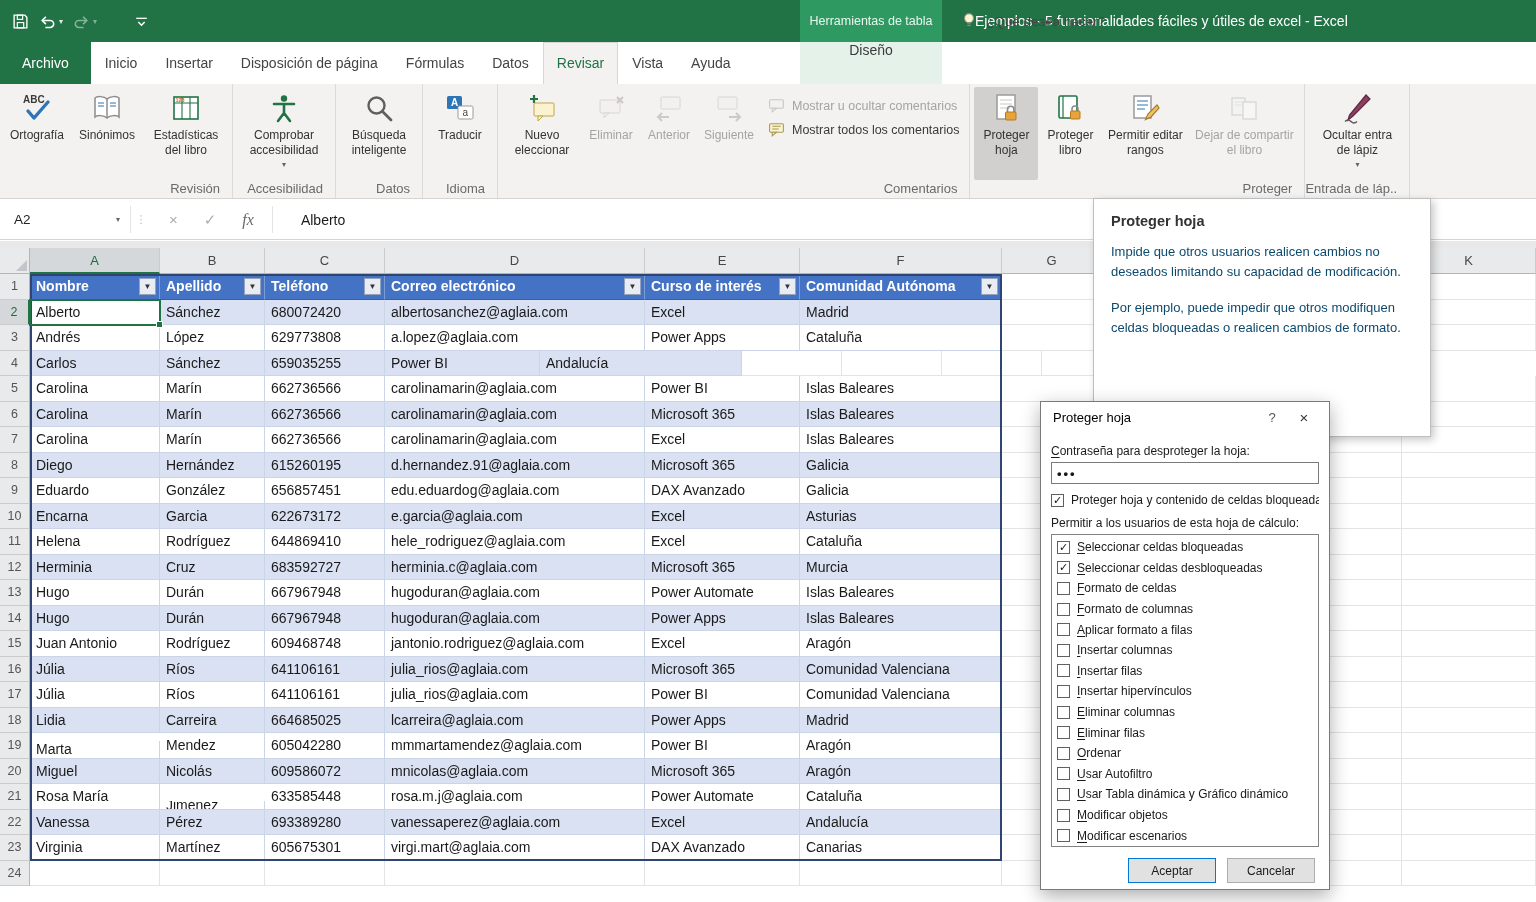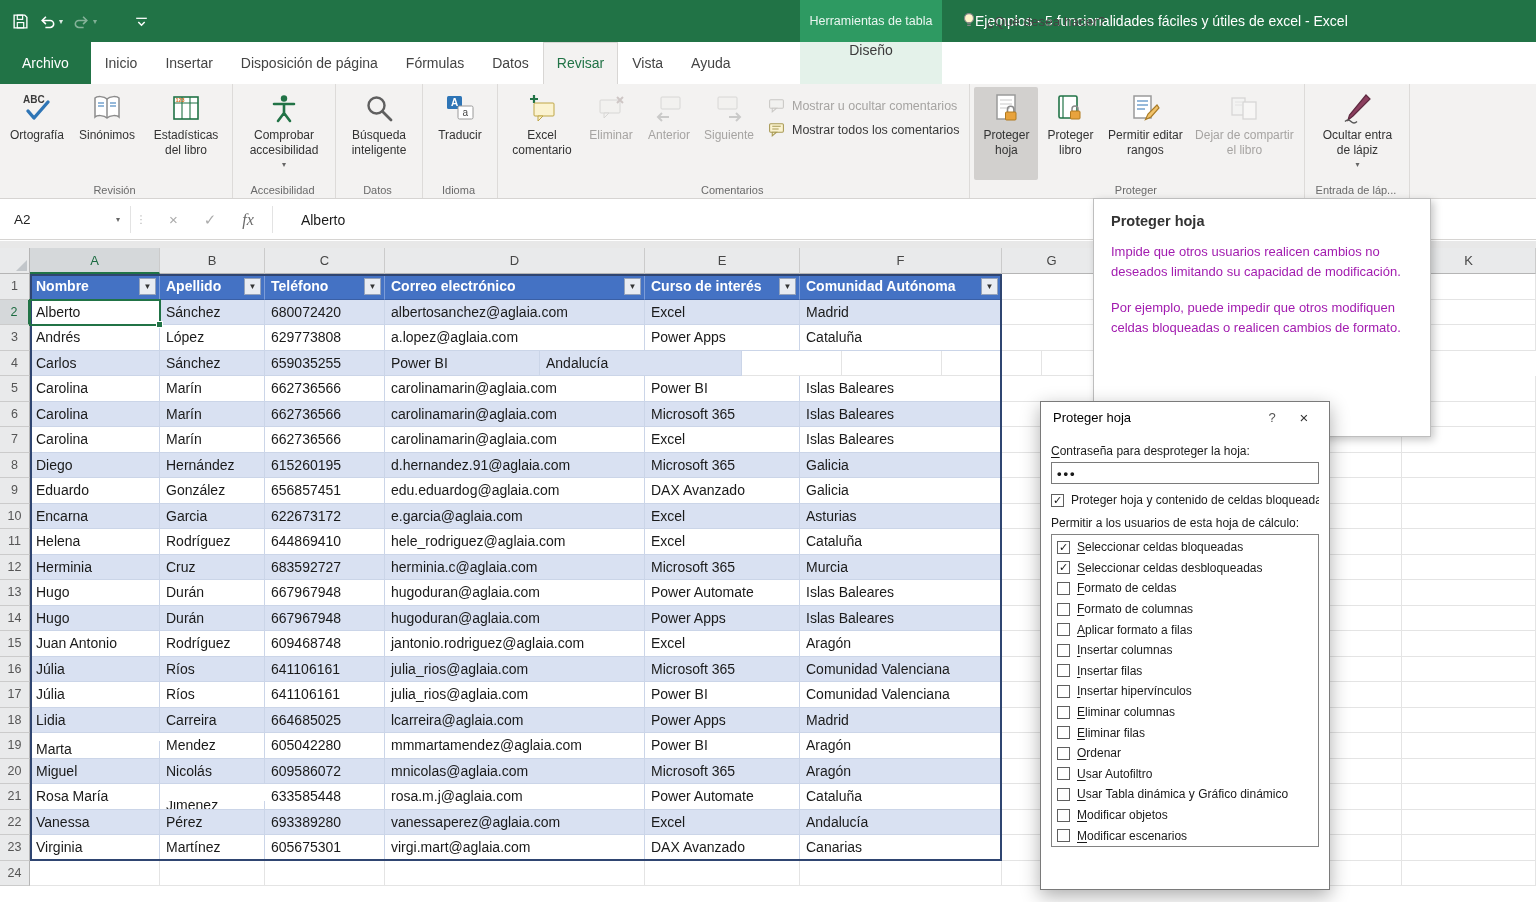--- a/index.html
+++ b/index.html
@@ -23,21 +23,21 @@
 .tab{position:relative;z-index:1;display:flex;align-items:center;padding:0 14px;font-size:14px;color:#444;white-space:nowrap}
 .tab.file{background:#217346;color:#fff;padding:0 22px}
 .tab.active{color:#217346;background:#F3F2F1;box-shadow:inset 1px 0 #D8D6D4,inset -1px 0 #D8D6D4,inset 0 1px #D8D6D4}
 .tab.contextual{position:absolute;left:800px;top:0;width:142px;justify-content:center;color:#3b3b3b}
 .tellme{position:absolute;left:960px;top:0;height:42px;display:flex;align-items:center;gap:8px;font-size:13.5px;color:#444;z-index:1}
 .tellme svg{width:18px;height:18px}
 
 
 .ribbon{position:absolute;left:0;top:84px;width:100%;height:115px;background:#F3F2F1;border-bottom:1px solid #D6D4D2;display:flex;overflow:hidden}
 .rgroup{position:relative;display:flex;align-items:flex-start;padding:3px 4px 17px 4px;border-right:1px solid #DDDBD9;flex:none}
-.rgroup-label{position:absolute;left:0;right:3px;bottom:2px;text-align:center;font-size:11px;color:#6a6a6a;white-space:nowrap;overflow:hidden}
+.rgroup-label{position:absolute;left:0;right:12px;bottom:2px;text-align:right;font-size:13px;color:#6a6a6a;white-space:nowrap;overflow:hidden}
 .bigbtn{height:93px;padding:4px 3px 0;display:flex;flex-direction:column;align-items:center;font-size:12px;color:#333;text-align:center;border-radius:2px;flex:none}
 .bigbtn .bicon{width:32px;height:32px;margin:1px 0 4px;flex:none}
 .bigbtn .bicon svg{width:100%;height:100%;display:block}
 .blabel{line-height:1.25}
 .chev{font-size:8px;color:#666;margin-top:2px}
 .bigbtn.disabled{color:#A6A4A2}
 .bigbtn.disabled .bicon{opacity:.45;filter:grayscale(.7)}
 .bigbtn.activebtn{background:#D2D0CE}
 .cstack{display:flex;flex-direction:column;gap:7px;margin:10px 6px 0 8px}
 .smallitem{display:flex;align-items:center;gap:7px;font-size:12.5px;color:#3b3b3b;white-space:nowrap}
@@ -75,21 +75,21 @@
 .cell.tcell{border-right:1px solid #CBD5E8;border-bottom:1px solid #CBD5E8}
 .cell.band{background:#D9E1F2}
 .cell.selcell{background:#fff}
 .table-outline{position:absolute;left:30px;top:26px;width:972px;height:587px;border:2px solid #2F4571;pointer-events:none}
 .sel-outline{position:absolute;left:29px;top:51px;width:132px;height:27px;border:2px solid #217346;pointer-events:none}
 .fill-handle{position:absolute;right:-4px;bottom:-4px;width:7px;height:7px;background:#217346;border:1px solid #fff}
 
 
 .screentip{position:absolute;left:1093px;top:198px;width:338px;height:239px;background:#fff;border:1px solid #BEBEBE;box-shadow:3px 3px 8px rgba(0,0,0,.22);padding:14px 17px;z-index:50}
 .tip-title{font-size:14.5px;font-weight:bold;color:#333;margin-bottom:13px}
-.tip-body{font-size:13px;color:#a21caf;line-height:1.5;margin-bottom:17px}
+.tip-body{font-size:13px;color:#0c4a6e;line-height:1.5;margin-bottom:17px}
 
 
 .dialog{position:absolute;left:1040px;top:401px;width:290px;height:489px;background:#fff;border:1px solid #7A7A7A;box-shadow:0 6px 18px rgba(0,0,0,.32);z-index:60;font-size:12px;color:#1a1a1a}
 .dlg-titlebar{height:30px;display:flex;align-items:center;padding:0 8px 0 12px}
 .dlg-title{flex:1;font-size:13px;color:#000}
 .dlg-help{width:30px;text-align:center;color:#555;font-size:13px}
 .dlg-close{width:34px;text-align:center;color:#333;font-size:15px}
 .dlg-body{padding:4px 10px 0}
 .dlg-label{margin-top:8px}
 .dlg-input{margin-top:4px;height:22px;border:1px solid #7A7A7A;background:#fff;display:flex;align-items:center;padding:0 5px;font-weight:bold;letter-spacing:2px;font-size:13px}
@@ -252,21 +252,21 @@
 
     <div class="rgroup">
       <div class="bigbtn" style="width:80px">
         <span class="bicon">
             <svg viewBox="0 0 32 32">
               <path d="M4 7 H12 M8 3 V11" stroke="#217346" stroke-width="2.2"></path>
               <rect x="8" y="11" width="20" height="13" rx="1" fill="#FBF3D0" stroke="#BFA646"></rect>
               <path d="M12 24 V29 L17 24 Z" fill="#FBF3D0" stroke="#BFA646"></path>
             </svg>
           </span>
-        <span class="blabel">Excel comentario</span>
+        <span class="blabel">Nuevo eleccionar</span>
       </div>
       <div class="bigbtn disabled" style="width:58px">
         <span class="bicon">
             <svg viewBox="0 0 32 32">
               <rect x="5" y="8" width="20" height="13" rx="1" fill="#F4F1E4" stroke="#B9B6AC"></rect>
               <path d="M9 21 V26 L14 21 Z" fill="#F4F1E4" stroke="#B9B6AC"></path>
               <path d="M22 5 L28 11 M28 5 L22 11" stroke="#C08A8A" stroke-width="2"></path>
             </svg>
           </span>
         <span class="blabel">Eliminar</span>
@@ -848,16 +848,20 @@
           </div>
           <div class="litem">
             <span class="cb"></span>
             <span class="cb-label ak"><u>M</u>odificar objetos</span>
           </div>
           <div class="litem">
             <span class="cb"></span>
             <span class="cb-label ak"><u>M</u>odificar escenarios</span>
           </div>
         </div>
+      <div class="dlg-buttons">
+        <button class="dbtn primary">Aceptar</button>
+        <button class="dbtn">Cancelar</button>
+      </div>
     </div>
   </div>
 
 </div>
 
 </body></html>

